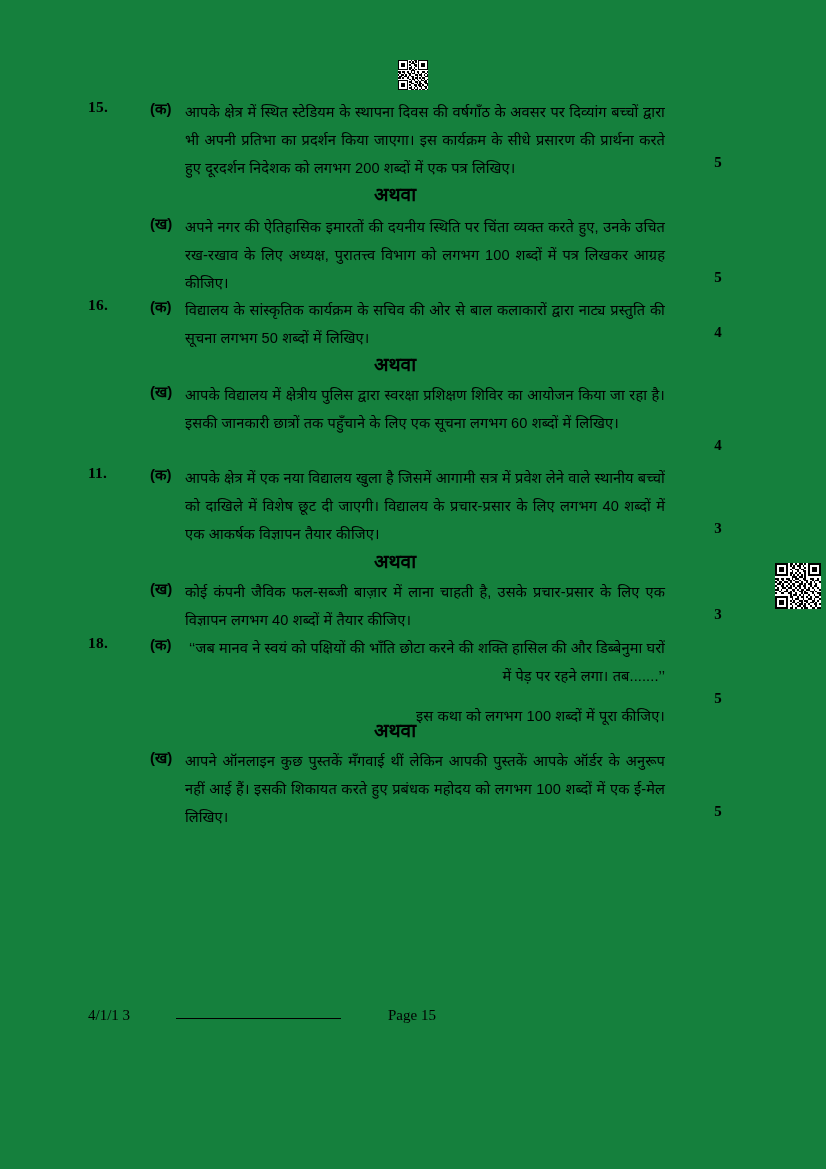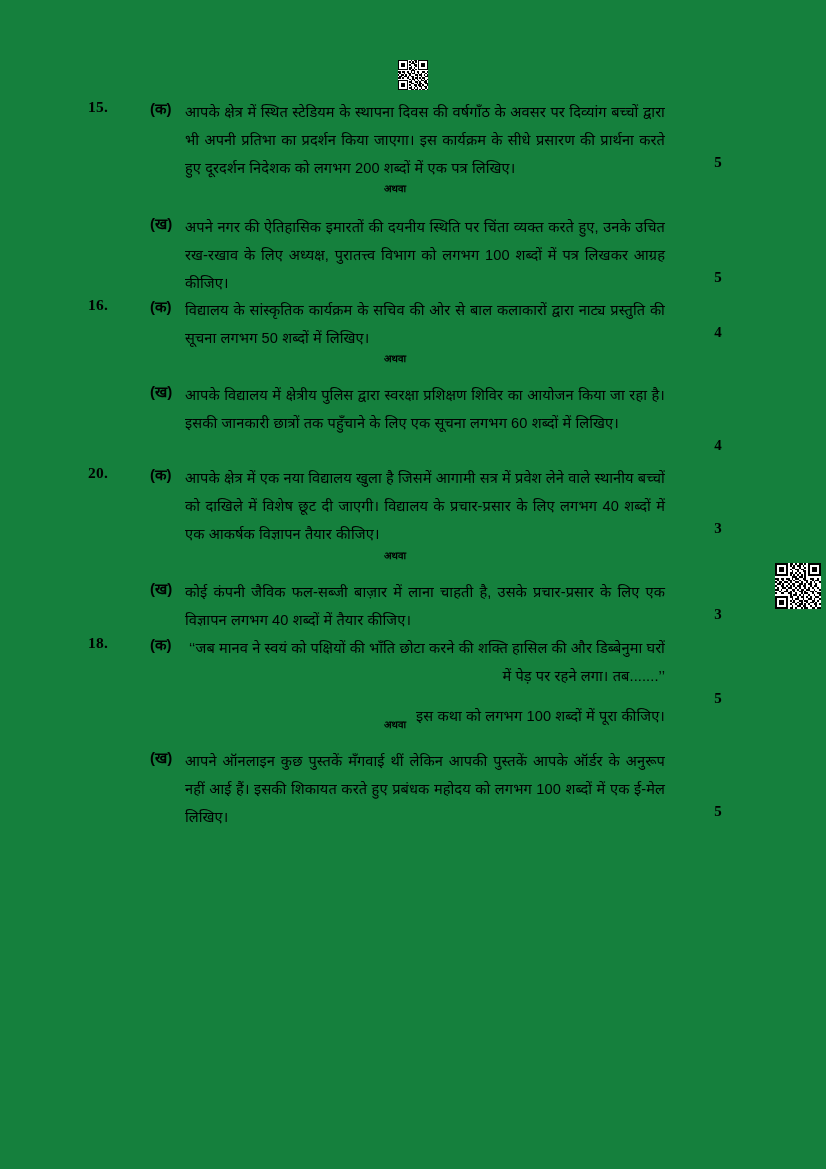--- a/index.html
+++ b/index.html
@@ -91,21 +91,21 @@
     font-weight: bold;
     font-size: 15px;
   }
 
   .athva {
     position: absolute;
     left: 0;
     width: 790px;
     text-align: center;
     font-weight: bold;
-    font-size: 10px;
+    font-size: 19px;
     font-family: "Liberation Sans", "DejaVu Sans", sans-serif;
   }
 
   
   #footer {
     position: absolute;
     left: 0;
     top: 1007px;
     width: 826px;
     height: 24px;
@@ -514,21 +514,21 @@
 
   <div class="athva" style="top:351px;">अथवा</div>
 
   <div class="qwrap" style="top:381px;">
     <div class="qpart">(ख)</div>
     <div class="qtext">आपके विद्यालय में क्षेत्रीय पुलिस द्वारा स्वरक्षा प्रशिक्षण शिविर का आयोजन किया जा रहा है। इसकी जानकारी छात्रों तक पहुँचाने के लिए एक सूचना लगभग 60 शब्दों में लिखिए।</div>
     <div class="marks" style="top:56px;">4</div>
   </div>
 
   <div class="qwrap" style="top:464px;">
-    <div class="qnum">20.</div>
+    <div class="qnum">11.</div>
     <div class="qpart">(क)</div>
     <div class="qtext">आपके क्षेत्र में एक नया विद्यालय खुला है जिसमें आगामी सत्र में प्रवेश लेने वाले स्थानीय बच्चों को दाखिले में विशेष छूट दी जाएगी। विद्यालय के प्रचार-प्रसार के लिए लगभग 40 शब्दों में एक आकर्षक विज्ञापन तैयार कीजिए।</div>
     <div class="marks" style="top:56px;">3</div>
   </div>
 
   <div class="athva" style="top:548px;">अथवा</div>
 
   <div class="qwrap" style="top:578px;">
     <div class="qpart">(ख)</div>
     <div class="qtext">कोई कंपनी जैविक फल-सब्जी बाज़ार में लाना चाहती है, उसके प्रचार-प्रसार के लिए एक विज्ञापन लगभग 40 शब्दों में तैयार कीजिए।</div>
@@ -544,14 +544,19 @@
   </div>
 
   <div class="athva" style="top:717px;">अथवा</div>
 
   <div class="qwrap" style="top:747px;">
     <div class="qpart">(ख)</div>
     <div class="qtext">आपने ऑनलाइन कुछ पुस्तकें मँगवाई थीं लेकिन आपकी पुस्तकें आपके ऑर्डर के अनुरूप नहीं आई हैं। इसकी शिकायत करते हुए प्रबंधक महोदय को लगभग 100 शब्दों में एक ई-मेल लिखिए।</div>
     <div class="marks" style="top:56px;">5</div>
   </div>
 
+  <div id="footer">
+    <div id="footer-code">4/1/1 3</div>
+    <div id="footer-rule"></div>
+    <div id="footer-page">Page 15</div>
+  </div>
 
 </div>
 
 </body></html>

